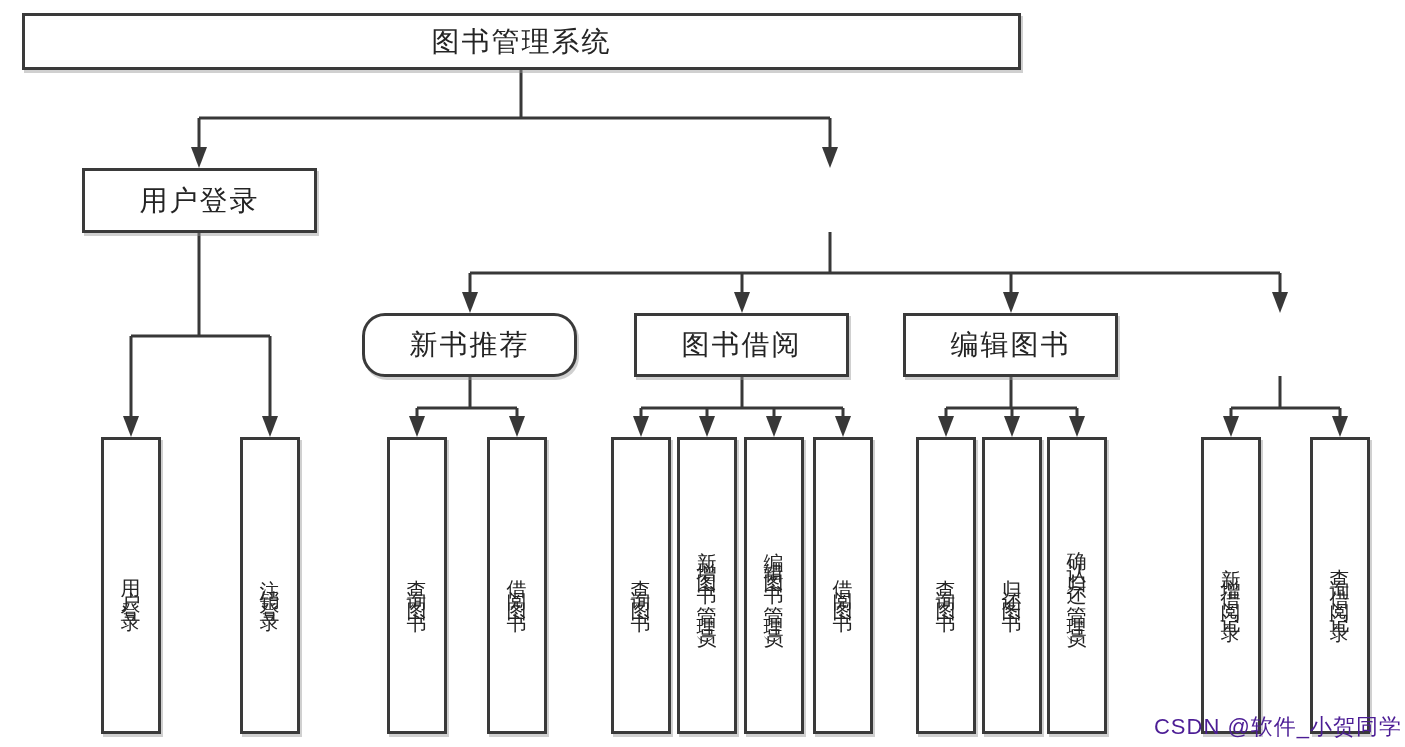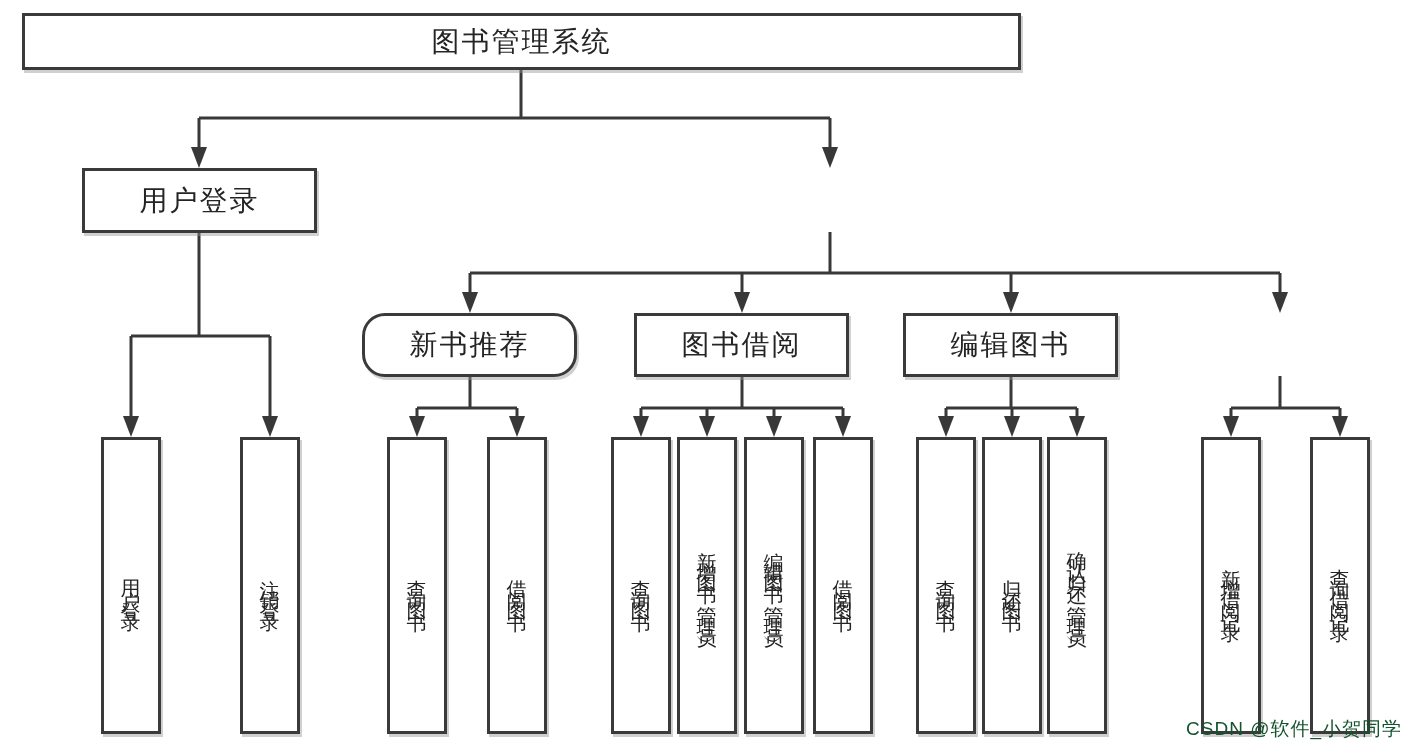--- a/index.html
+++ b/index.html
@@ -52,23 +52,23 @@
     text-orientation: mixed;
     font-size: 20px;
     letter-spacing: 11px;
     line-height: 1;
     white-space: nowrap;
   }
   .watermark {
     position: absolute;
     right: 3px;
     bottom: 5px;
-    font-size: 19px;
+    font-size: 22px;
     letter-spacing: 1px;
-    color: #14532d;
+    color: #4c1d95;
     z-index: 5;
     white-space: nowrap;
   }
 </style>
 </head>
 <body>
 
 <div class="canvas">
 
   <svg class="connectors" viewBox="0 0 1405 747" aria-hidden="true">

